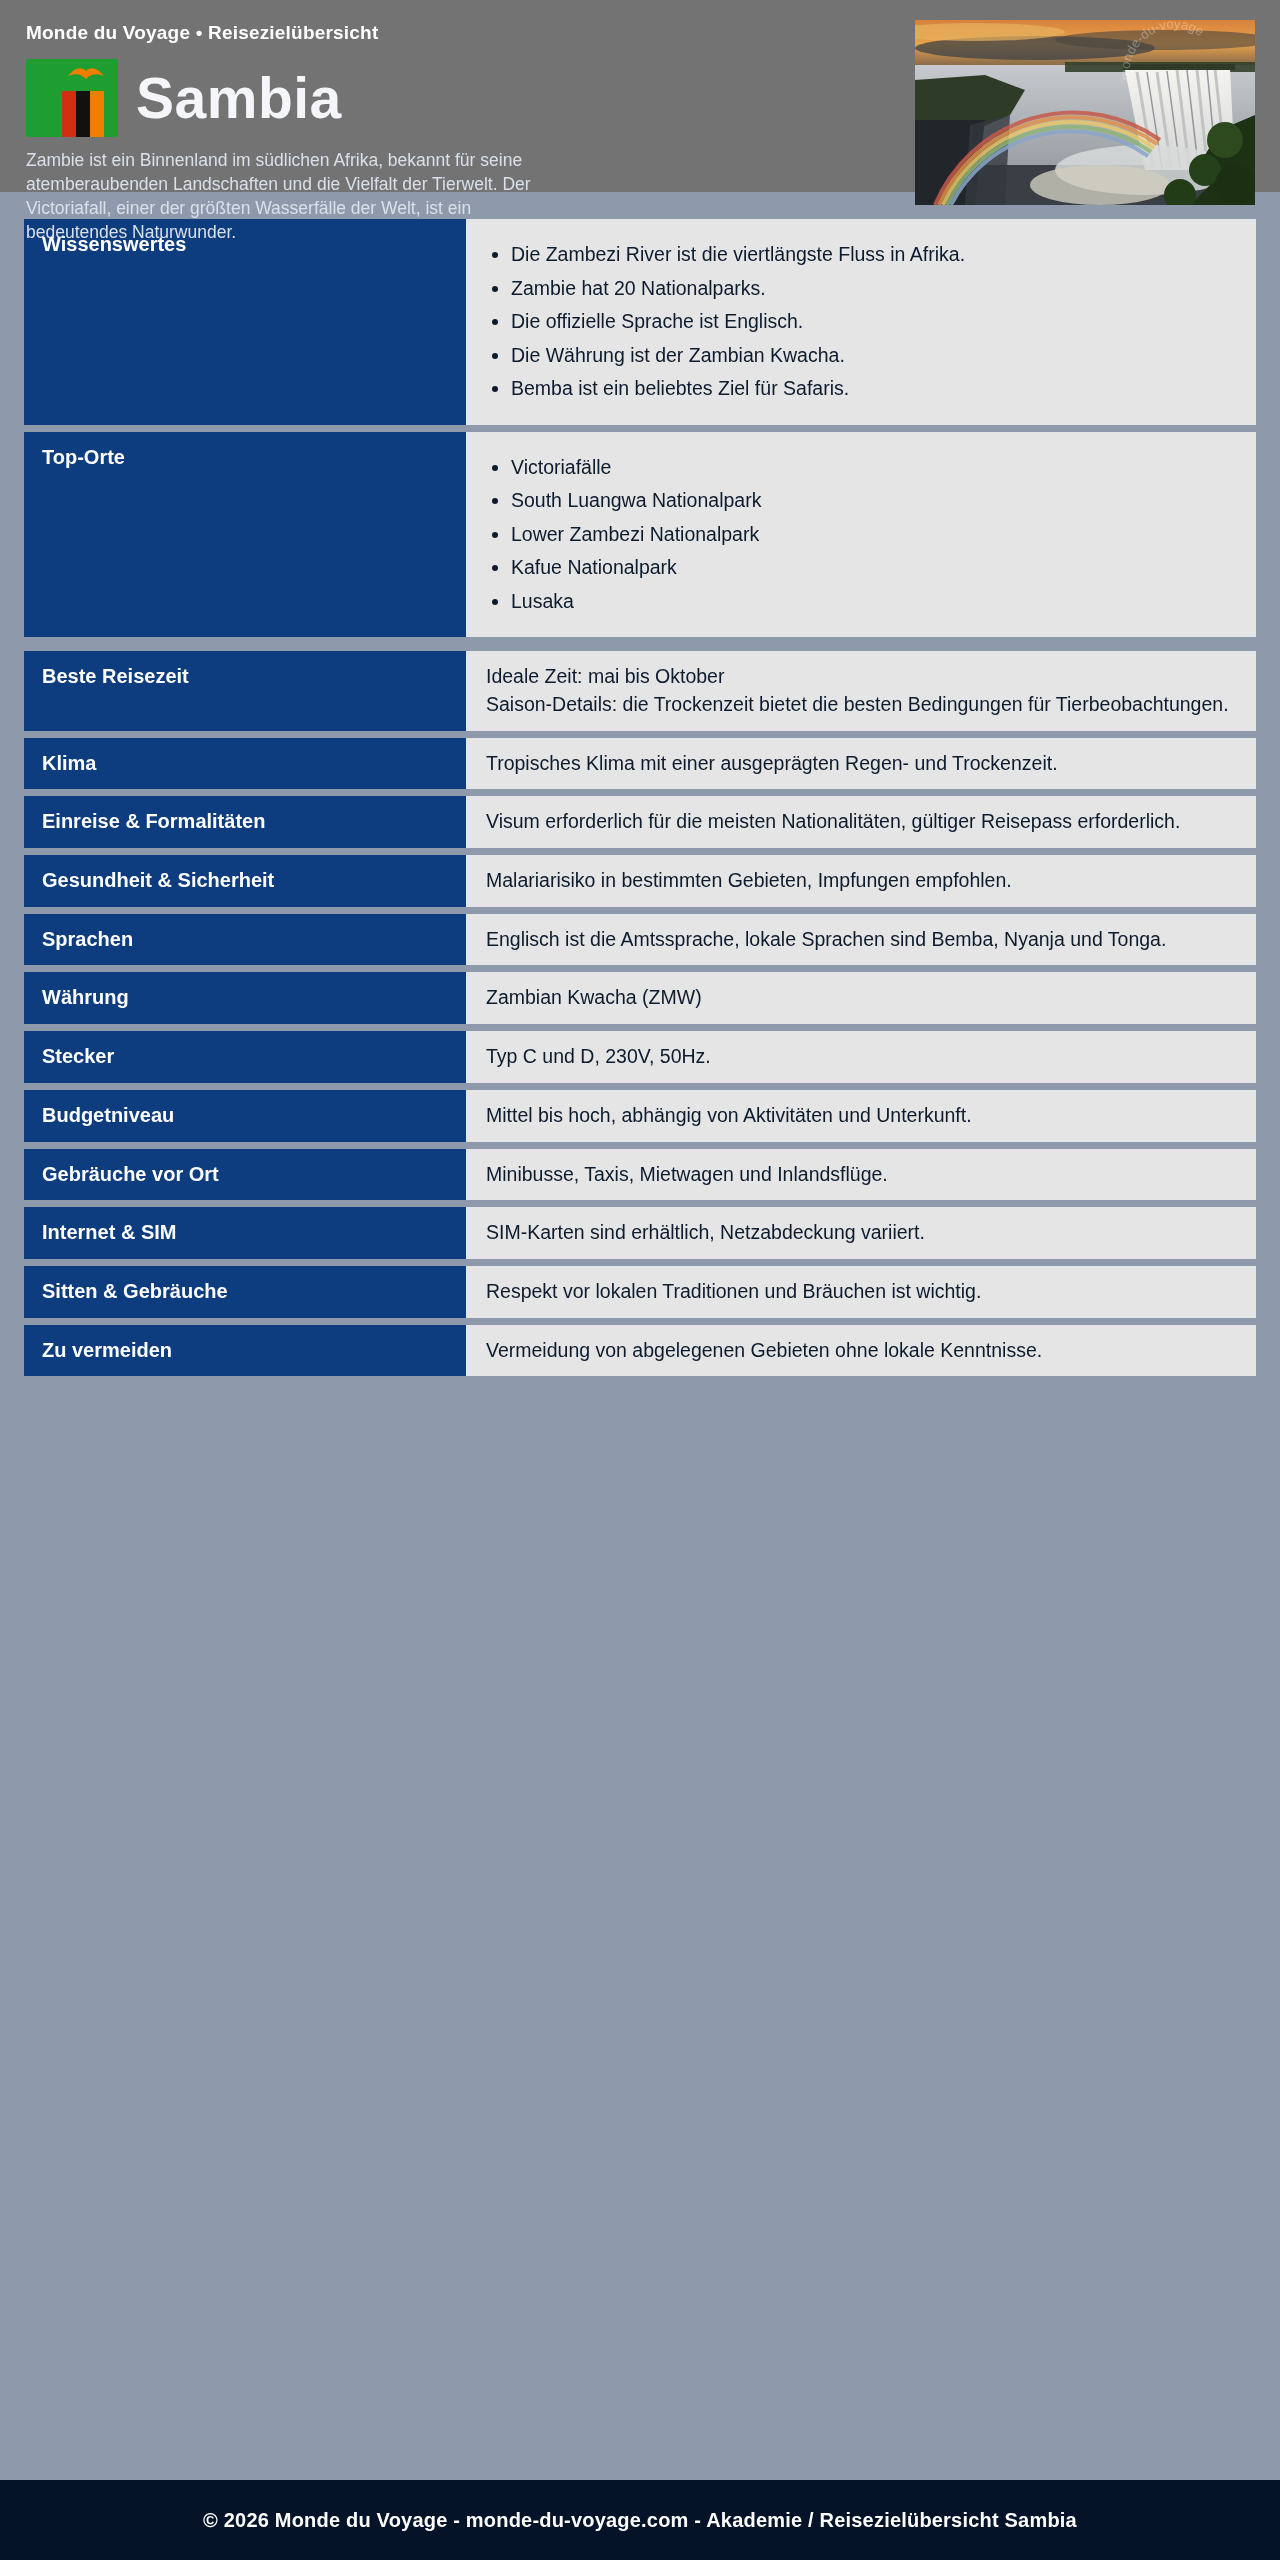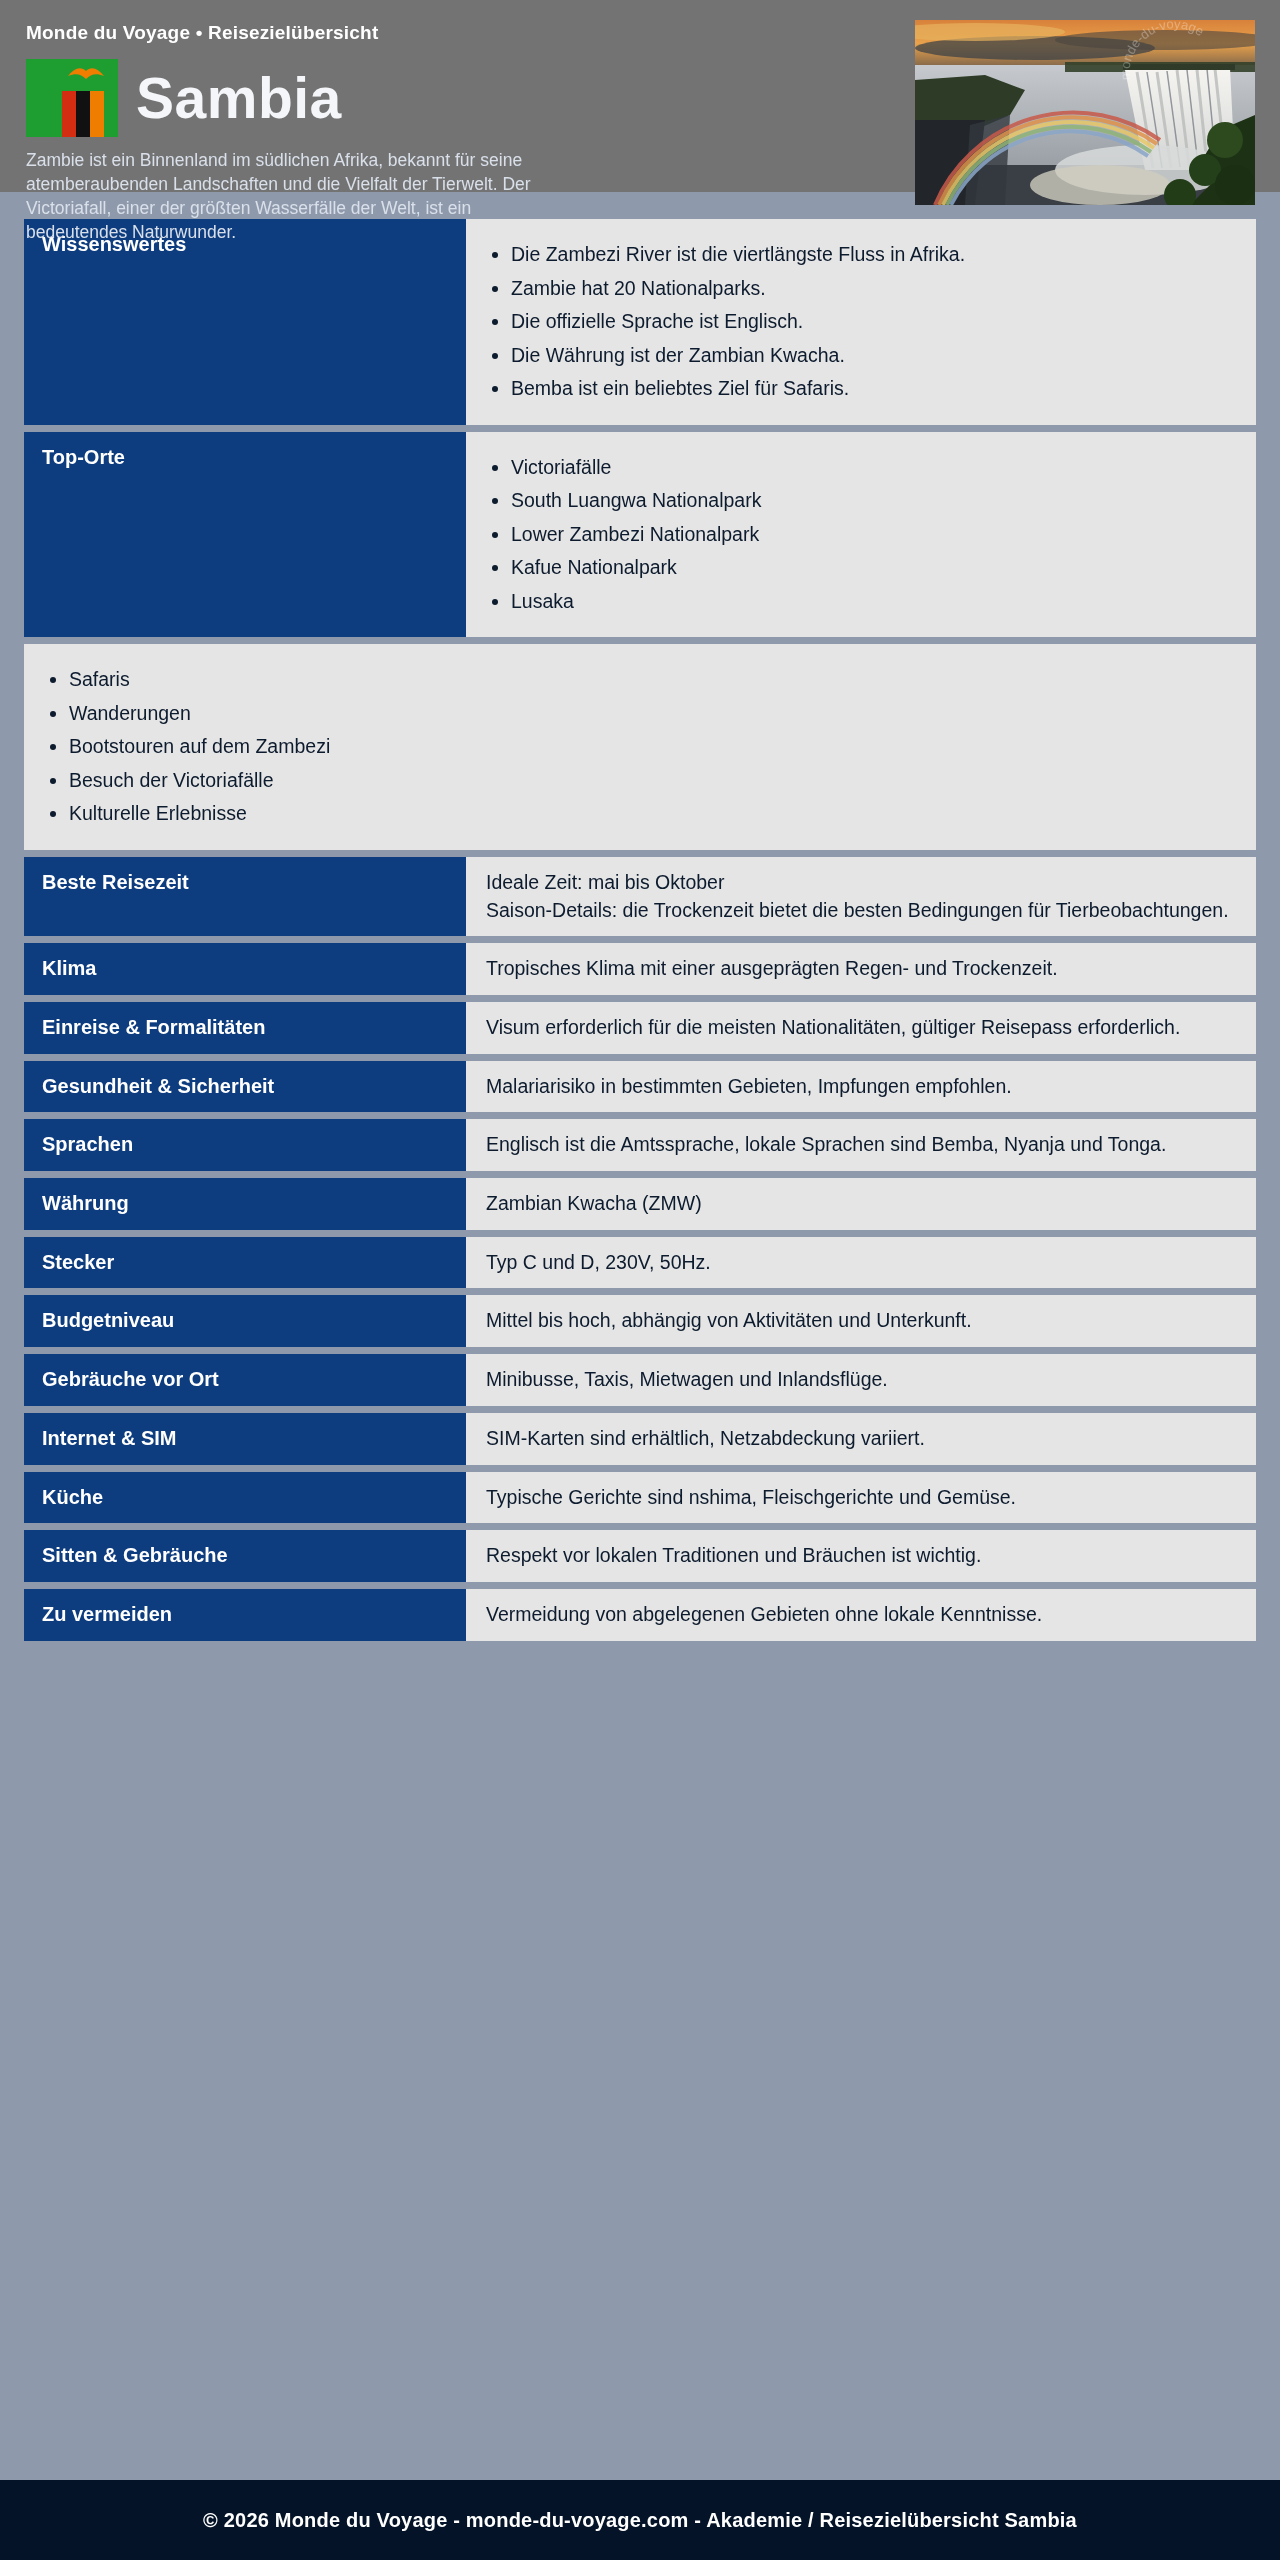--- a/index.html
+++ b/index.html
@@ -181,29 +181,20 @@
             <li>Victoriafälle</li>
             <li>South Luangwa Nationalpark</li>
             <li>Lower Zambezi Nationalpark</li>
             <li>Kafue Nationalpark</li>
             <li>Lusaka</li>
           </ul>
         </div>
     </section>
 
     <section class="row">
-      <div class="content-cell">
-          <ul>
-            <li>Safaris</li>
-            <li>Wanderungen</li>
-            <li>Bootstouren auf dem Zambezi</li>
-            <li>Besuch der Victoriafälle</li>
-            <li>Kulturelle Erlebnisse</li>
-          </ul>
-        </div>
     </section>
 
     <section class="row">
       <div class="label-cell">Beste Reisezeit</div>
       <div class="content-cell">
           <div class="line">Ideale Zeit: mai bis Oktober</div>
           <div class="line">Saison-Details: die Trockenzeit bietet die besten Bedingungen für Tierbeobachtungen.</div>
         </div>
     </section>
 
@@ -246,24 +237,20 @@
     <section class="row">
       <div class="label-cell">Gebräuche vor Ort</div>
       <div class="content-cell">Minibusse, Taxis, Mietwagen und Inlandsflüge.</div>
     </section>
 
     <section class="row">
       <div class="label-cell">Internet &amp; SIM</div>
       <div class="content-cell">SIM-Karten sind erhältlich, Netzabdeckung variiert.</div>
     </section>
 
-    <section class="row">
-      <div class="label-cell">Küche</div>
-      <div class="content-cell">Typische Gerichte sind nshima, Fleischgerichte und Gemüse.</div>
-    </section>
 
     <section class="row">
       <div class="label-cell">Sitten &amp; Gebräuche</div>
       <div class="content-cell">Respekt vor lokalen Traditionen und Bräuchen ist wichtig.</div>
     </section>
 
     <section class="row">
       <div class="label-cell">Zu vermeiden</div>
       <div class="content-cell">Vermeidung von abgelegenen Gebieten ohne lokale Kenntnisse.</div>
     </section>

